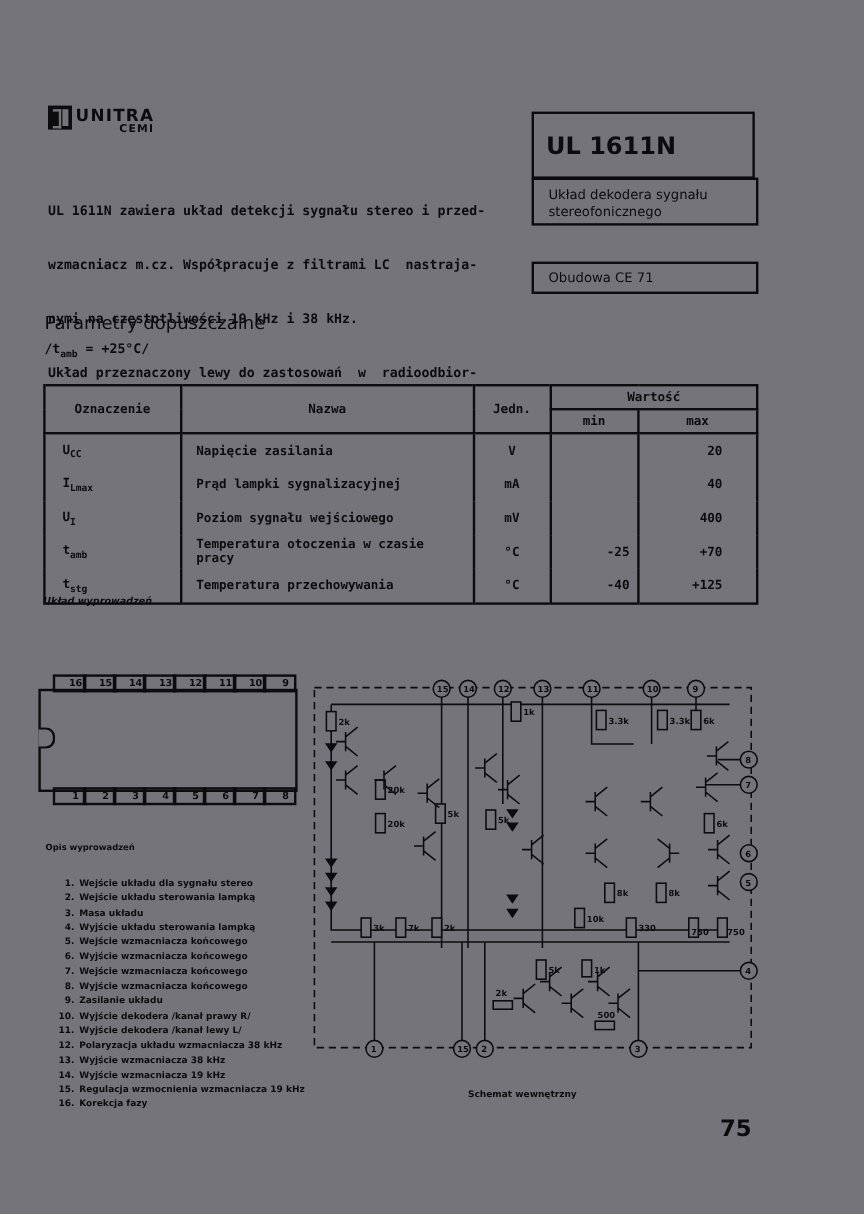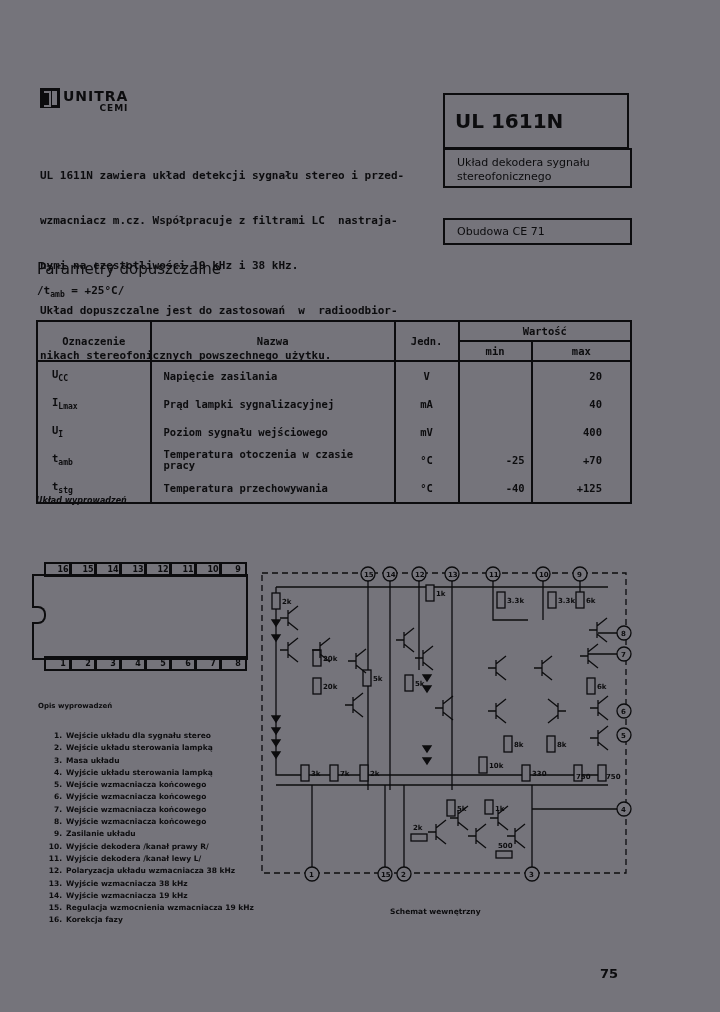--- a/index.html
+++ b/index.html
@@ -31,41 +31,40 @@
   table.params td.max { width:68px; text-align:right; padding-right:28px; }
   .sym sub { font-size:8px; }
   .pin-title { left:36px; top:496px; font-family:"DejaVu Sans", sans-serif; font-size:8px; font-weight:bold;font-style:italic; }
   .dip { left:32px; top:574px; width:212px; height:82px; border:2px solid #0c0c0e; }
   .dip-notch { left:32px; top:606px; width:12px; height:14px; border:2px solid #0c0c0e; border-left:none; border-radius:0 8px 8px 0; background:#75747b; }
   .pin { width:14px; height:11px; border:2px solid #0c0c0e; font-family:"DejaVu Sans", sans-serif; font-size:8px; font-weight:bold; display:flex; align-items:center; justify-content:center;padding-left:10px; }
   .pin-desc-title { left:38px; top:702px; font-family:"DejaVu Sans", sans-serif; font-size:7px; font-weight:bold; }
   .pin-list { left:36px; top:718px; font-family:"DejaVu Sans", sans-serif; font-size:7.5px; font-weight:bold; line-height:12.3px; margin:12px; padding:0; list-style:none; }
   .pin-list li span.n { display:inline-block; width:14px; text-align:right; margin-right:4px; }
   .schem-caption { left:390px; top:907px; font-family:"DejaVu Sans", sans-serif; font-size:7.5px; font-weight:bold; }
-  .page-num { left:600px; top:930px; font-family:"DejaVu Sans", sans-serif; font-size:13px; font-weight:bold;margin-top:36px; }
+  .page-num { left:600px; top:930px; font-family:"DejaVu Sans", sans-serif; font-size:19px; font-weight:bold; }
   svg.schem { position:absolute; left:258px; top:560px; }
   svg text { font-family:"DejaVu Sans", sans-serif; font-size:7px; font-weight:bold; fill:#0c0c0e; }
 </style>
 </head>
 <body>
 
 <div class="abs logo">
   <div class="logo-box"></div>
   <div class="logo-text">
     <span class="l1">UNITRA</span>
     <span class="l2">CEMI</span>
   </div>
 </div>
 
 <div class="abs intro">
   <div>UL 1611N zawiera układ detekcji sygnału stereo i przed-</div>
   <div>wzmacniacz m.cz. Współpracuje z filtrami LC  nastraja-</div>
   <div>nymi na częstotliwości 19 kHz i 38 kHz.</div>
-  <div>Układ dopuszczalne jest do zastosowań  w  radioodbior-</div>
-  <div>nikach stereofonicznych powszechnego użytku.</div>
+  <div>Układ przeznaczony lewy do zastosowań  w  radioodbior-</div>
 </div>
 
 <div class="abs box box-title">
     <span>UL 1611N</span>
   </div>
 <div class="abs box box-desc"><span>Układ dekodera sygnału stereofonicznego</span></div>
 <div class="abs box box-case"><span>Obudowa  CE 71</span></div>
 
 <div class="abs sec-title">Parametry dopuszczalne</div>
 <div class="abs cond"><span>/t</span><sub>amb</sub><span> = +25°C/</span></div>

